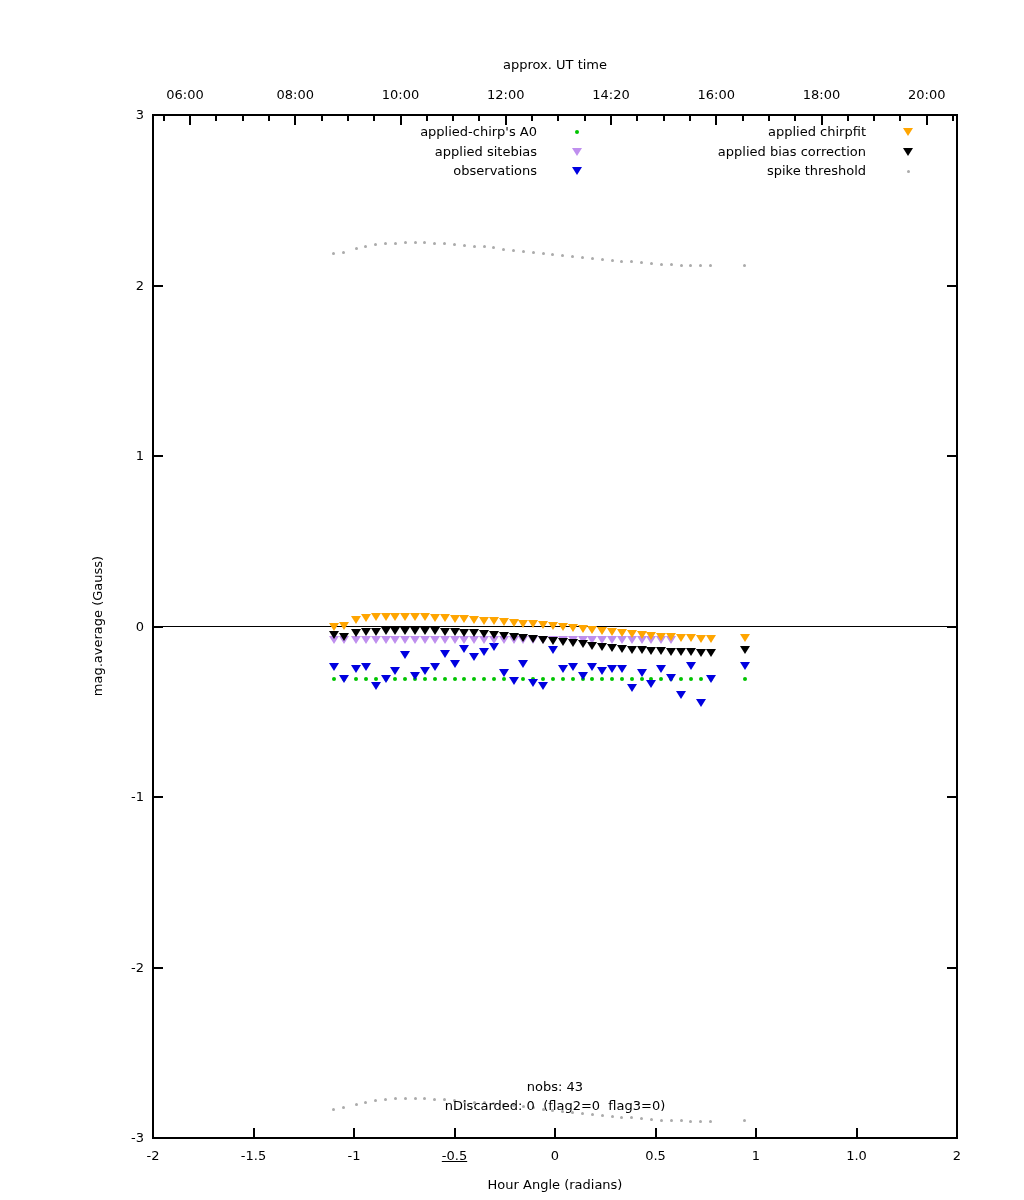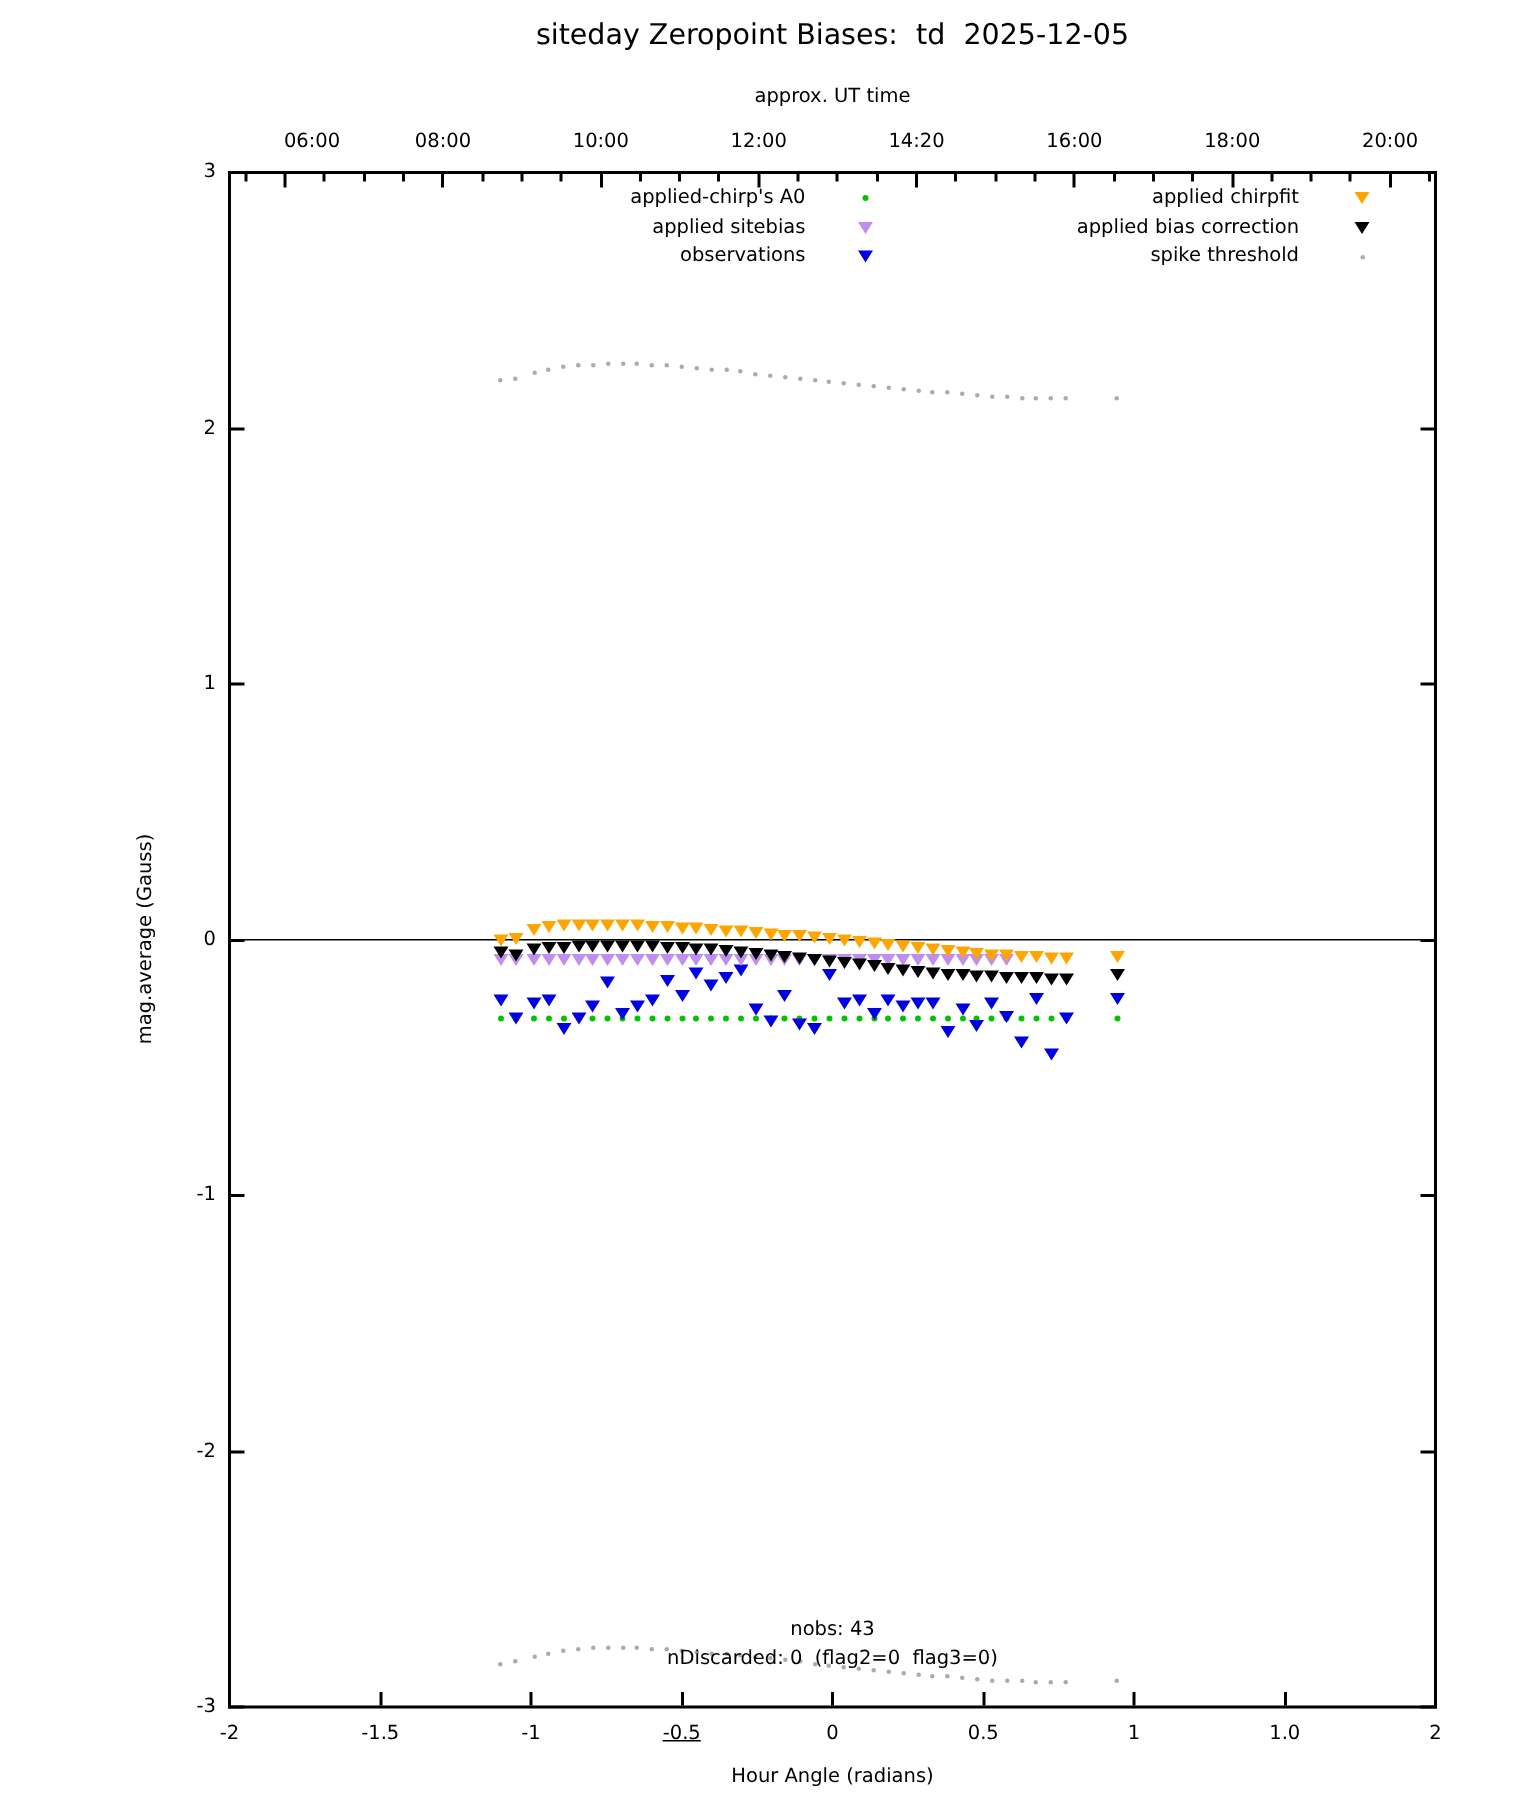--- a/index.html
+++ b/index.html
@@ -21,21 +21,20 @@
   .xtick-label,.utick-label{transform:translateX(-50%);}
   .legend-label{font-size:13px;line-height:16px;text-align:right;}
   .tri{width:0;height:0;border-left:5px solid transparent;border-right:5px solid transparent;border-top:8px solid #000;}
   .dot{border-radius:50%;}
   .annotation{font-size:13px;transform:translateX(-50%);z-index:5;}
 </style>
 </head>
 <body>
 
 <div id="canvas">
-  <div class="abs pre" id="chart-title">siteday Zeropoint Biases:  td  2025-12-05</div>
   <div class="abs" id="x-axis-title">Hour Angle (radians)</div>
   <div class="abs" id="top-axis-title">approx. UT time</div>
   <div class="abs" id="y-axis-title">mag.average (Gauss)</div>
   <div class="abs pre annotation" id="nobs-annotation" style="left:555px;top:1079px;">nobs: 43</div>
   <div class="abs pre annotation" id="ndiscarded-annotation" style="left:555px;top:1098px;">nDiscarded: 0  (flag2=0  flag3=0)</div>
   <div class="abs" id="plot-layer">
       <div class="abs frame-line" style="left: 152px; top: 114px; width: 2px; height: 1025px;"></div>
       <div class="abs frame-line" style="left: 956px; top: 114px; width: 2px; height: 1025px;"></div>
       <div class="abs frame-line" style="left: 152px; top: 114px; width: 806px; height: 2px;"></div>
       <div class="abs frame-line" style="left: 152px; top: 1137px; width: 806px; height: 2px;"></div>
@@ -101,21 +100,21 @@
       <div class="abs tick" style="left: 715.286px; top: 116px; width: 2px; height: 9px;"></div>
       <div class="abs tick" style="left: 741.597px; top: 116px; width: 2px; height: 5px;"></div>
       <div class="abs tick" style="left: 767.908px; top: 116px; width: 2px; height: 5px;"></div>
       <div class="abs tick" style="left: 794.219px; top: 116px; width: 2px; height: 5px;"></div>
       <div class="abs tick" style="left: 820.529px; top: 116px; width: 2px; height: 9px;"></div>
       <div class="abs tick" style="left: 846.84px; top: 116px; width: 2px; height: 5px;"></div>
       <div class="abs tick" style="left: 873.151px; top: 116px; width: 2px; height: 5px;"></div>
       <div class="abs tick" style="left: 899.462px; top: 116px; width: 2px; height: 5px;"></div>
       <div class="abs tick" style="left: 925.773px; top: 116px; width: 2px; height: 9px;"></div>
       <div class="abs tick" style="left: 952.084px; top: 116px; width: 2px; height: 5px;"></div>
-      <div class="abs tick-label utick-label" style="left: 208px; top: 87px;">06:00</div>
+      <div class="abs tick-label utick-label" style="left: 185px; top: 87px;">06:00</div>
       <div class="abs tick-label utick-label" style="left: 295.311px; top: 87px;">08:00</div>
       <div class="abs tick-label utick-label" style="left: 400.555px; top: 87px;">10:00</div>
       <div class="abs tick-label utick-label" style="left: 505.799px; top: 87px;">12:00</div>
       <div class="abs tick-label utick-label" style="left: 611.042px; top: 87px;">14:20</div>
       <div class="abs tick-label utick-label" style="left: 716.286px; top: 87px;">16:00</div>
       <div class="abs tick-label utick-label" style="left: 821.529px; top: 87px;">18:00</div>
       <div class="abs tick-label utick-label" style="left: 926.773px; top: 87px;">20:00</div>
       <div class="abs dot" style="left: 332.4px; top: 1107.51px; width: 3px; height: 3px; background: rgb(171, 171, 171);"></div>
       <div class="abs dot" style="left: 342.048px; top: 1106.49px; width: 3px; height: 3px; background: rgb(171, 171, 171);"></div>
       <div class="abs dot" style="left: 354.51px; top: 1103.25px; width: 3px; height: 3px; background: rgb(171, 171, 171);"></div>

